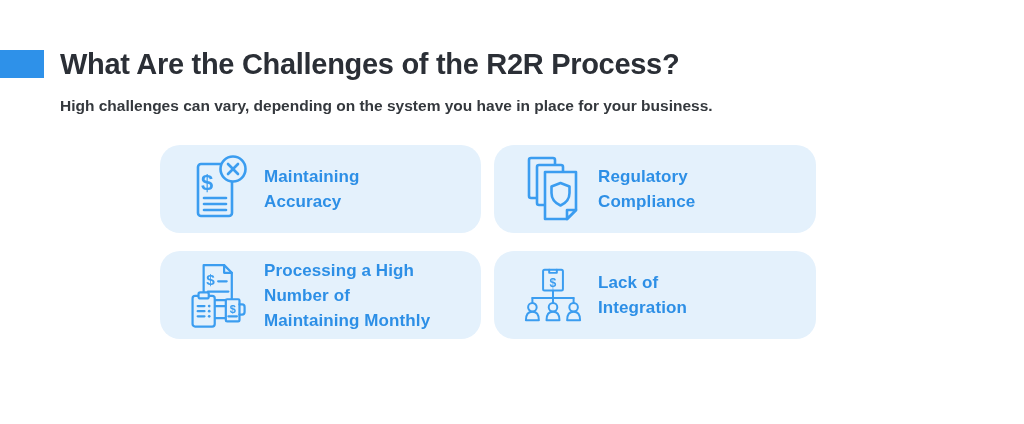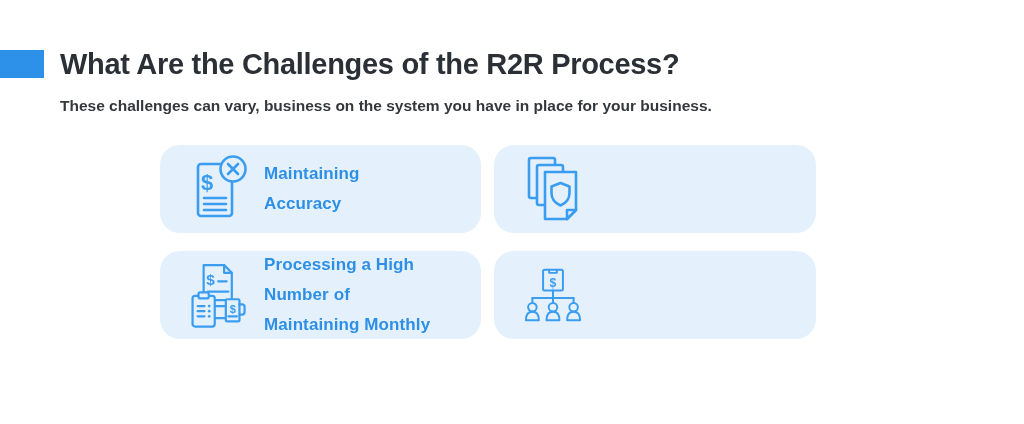--- a/index.html
+++ b/index.html
@@ -21,21 +21,21 @@
   .page-title{position:absolute;left:60px;top:47px;margin:0;font-size:29px;line-height:34px;
     font-weight:700;color:var(--title);letter-spacing:-0.3px;}
   .page-subtitle{position:absolute;left:60px;top:96px;margin:0;font-size:15.5px;line-height:20px;
     font-weight:600;color:var(--subtitle);}
 
   .cards{position:absolute;left:160px;top:145px;width:656px;
     display:grid;grid-template-columns:321px 322px;gap:18px 13px;}
   .card{height:88px;background:var(--card-bg);border-radius:20px;
     display:flex;align-items:center;padding-left:30px;box-sizing:border-box;}
   .icon-box{width:58px;flex:0 0 58px;display:flex;align-items:center;justify-content:center;margin-right:16px;}
-  .card-label{color:var(--card-text);font-size:17px;line-height:30px;font-weight:700;
+  .card-label{color:var(--card-text);font-size:17px;line-height:25px;font-weight:700;
     white-space:pre-line;letter-spacing:0.1px;}
 
   .icon-box svg{display:block;}
   .icon-box .st{fill:none;stroke:var(--icon);stroke-width:2.6;stroke-linecap:round;stroke-linejoin:round;}
   .icon-box .bg{fill:var(--card-bg);}
   .icon-box text{fill:var(--icon);stroke:none;font-family:"Liberation Sans",sans-serif;font-weight:700;}
   .icon-box .dot{fill:var(--icon);stroke:none;}
 
   .logo{position:absolute;right:44px;top:369px;font-size:23px;font-weight:700;
     color:var(--logo-blue);letter-spacing:0.6px;line-height:24px;}
@@ -47,21 +47,21 @@
   .logo sup{font-size:7px;color:#9FC6EE;font-weight:700;vertical-align:super;margin-left:1px;}
 </style>
 </head>
 <body>
 
 <div class="canvas">
 
   <div class="accent-bar"></div>
 
   <h1 class="page-title">What Are the Challenges of the R2R Process?</h1>
-  <p class="page-subtitle">These challenges can vary, business on the system you have in place for your business.</p>
+  <p class="page-subtitle">High challenges can vary, depending on the system you have in place for your business.</p>
 
   <div class="cards">
 
     <div class="card">
       <div class="icon-box">
         <svg width="56" height="70" viewBox="0 0 56 70">
           <rect class="st" x="7" y="10" width="34" height="52" rx="3"></rect>
           <text x="10" y="36" font-size="22">$</text>
           <line class="st" x1="13" y1="44" x2="35" y2="44"></line>
           <line class="st" x1="13" y1="50" x2="35" y2="50"></line>
@@ -78,20 +78,22 @@
     <div class="card">
       <div class="icon-box">
         <svg width="58" height="70" viewBox="0 0 58 70">
           <rect class="st bg" x="5" y="4" width="26" height="40" rx="2"></rect>
           <rect class="st bg" x="13" y="11" width="26" height="40" rx="2"></rect>
           <path class="st bg" d="M21 18 h31 v38 l-9 9 h-22 z"></path>
           <path class="st bg" d="M52 56 l-9 9 v-9 z"></path>
           <path class="st" d="M36.5 29 l9 3.5 v6.5 c0 7 -4.5 10.5 -9 12.5 c-4.5 -2 -9 -5.5 -9 -12.5 v-6.5 z"></path>
         </svg>
       </div>
+      <div class="card-label">Regulatory
+Compliance</div>
     </div>
 
     <div class="card">
       <div class="icon-box">
         <svg width="68" height="78" viewBox="0 0 68 78">
           <path class="st" d="M16 4 h24 l9 9 v32 h-33 z"></path>
           <path class="st" d="M40 4 v9 h9"></path>
           <text x="19" y="27" font-size="18">$</text>
           <line class="st" x1="33" y1="23" x2="43" y2="23"></line>
           <line class="st" x1="21" y1="35" x2="45" y2="35"></line>
@@ -130,20 +132,22 @@
           <g class="st">
             <circle cx="11" cy="52" r="5.6"></circle>
             <path d="M2.5 69 c0 -7.5 3.5 -11 8.5 -11 c5 0 8.5 3.5 8.5 11 z"></path>
             <circle cx="38" cy="52" r="5.6"></circle>
             <path d="M29.5 69 c0 -7.5 3.5 -11 8.5 -11 c5 0 8.5 3.5 8.5 11 z"></path>
             <circle cx="65" cy="52" r="5.6"></circle>
             <path d="M56.5 69 c0 -7.5 3.5 -11 8.5 -11 c5 0 8.5 3.5 8.5 11 z"></path>
           </g>
         </svg>
       </div>
+      <div class="card-label">Lack of
+Integration</div>
     </div>
 
   </div>
 
   <div class="logo">
     <span>PL</span><span class="letter-a">A</span><span>NER</span><span class="letter-g">G</span><span>Y</span><sup>™</sup>
   </div>
 
 </div>
 

